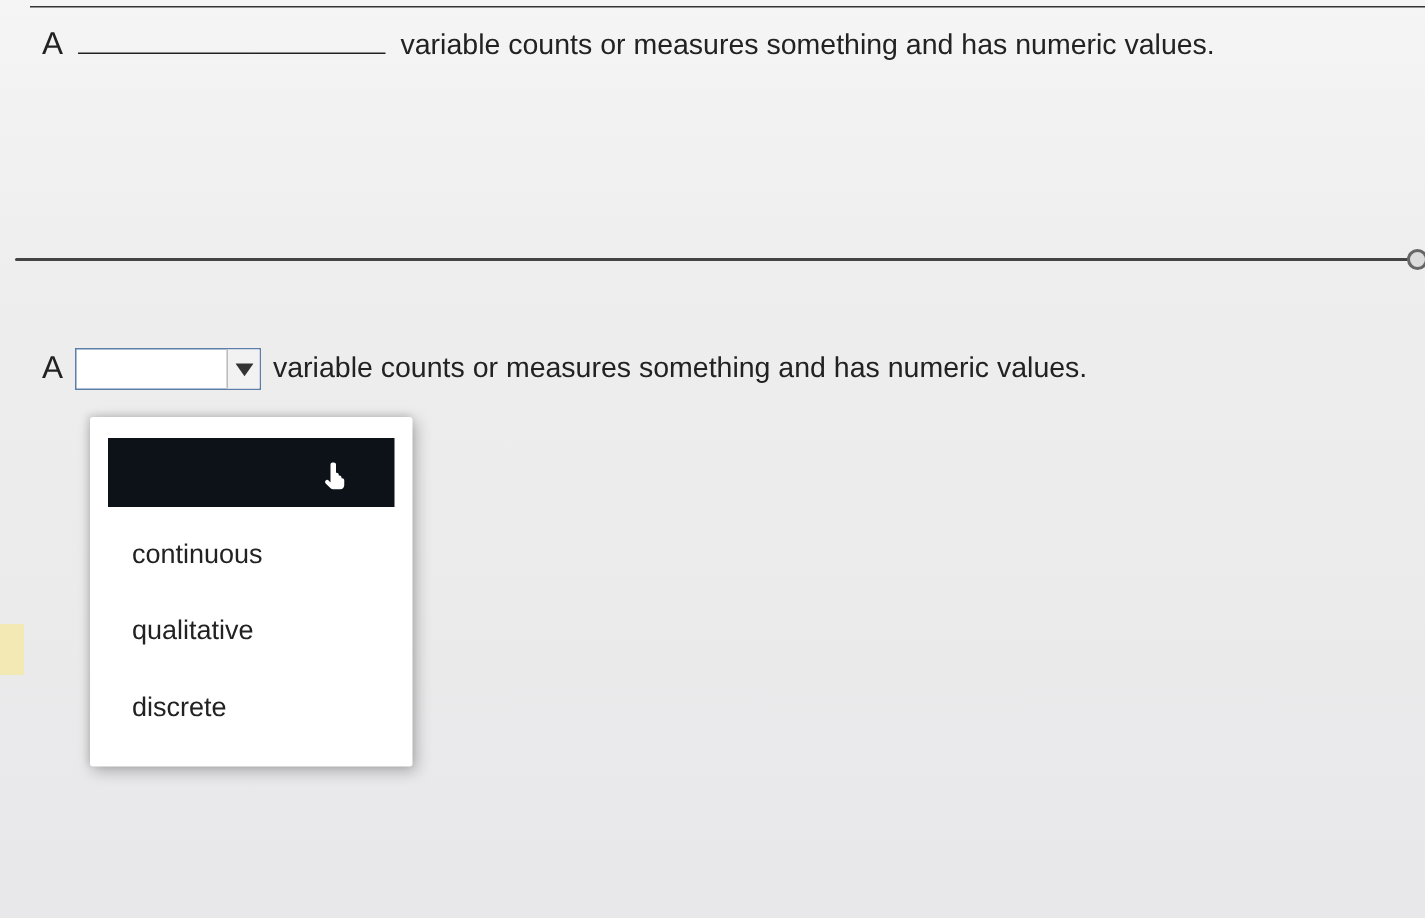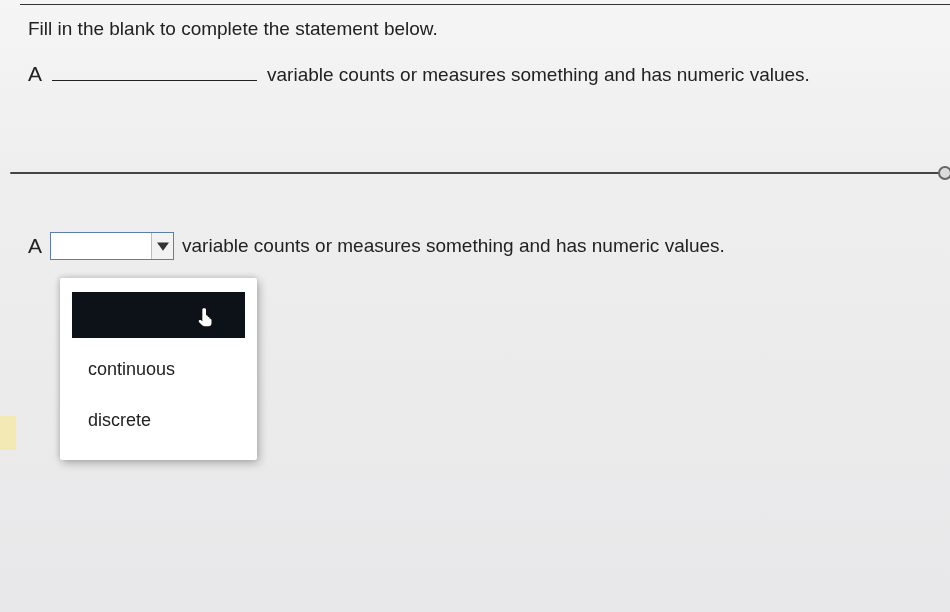--- a/index.html
+++ b/index.html
@@ -103,21 +103,21 @@
     }
     .dropdown-arrow-box svg {
       width: 12px;
       height: 12px;
       fill: #333;
     }
     .dropdown-menu {
       position: absolute;
       top: 46px;
       left: 32px;
-      width: 197px;
+      width: 215px;
       background: #fff;
       box-shadow: 2px 3px 10px rgba(0,0,0,0.28), -1px -1px 5px rgba(0,0,0,0.12);
       border-radius: 2px;
       padding: 14px 12px 14px 12px;
     }
     .option {
       padding: 15px 16px;
       font-size: 18px;
       color: #222;
       cursor: pointer;
@@ -148,21 +148,20 @@
       height: 34px;
       background: #f3e9b5;
     }
   </style>
 </head>
 <body>
 
 <div class="top-border"></div>
 
 <div class="content">
-  <div class="instruction">Fill in the blank to complete the statement below.</div>
 
   <div class="question-line">
     <span class="letter-a">A</span>
     <span class="blank-line"></span>
     <span>variable counts or measures something and has numeric values.</span>
   </div>
 </div>
 
 <div class="hr-divider"></div>
 <div class="divider-knob"></div>
@@ -191,16 +190,19 @@
       <span class="cursor-hand">
         <svg viewBox="0 0 24 24">
             <path d="M10.5 2.5c.83 0 1.5.67 1.5 1.5v6h.5c.83 0 1.5.67 1.5 1.5V12h.5c.83 0 1.5.67 1.5 1.5V14h.5c.83 0 1.5.67 1.5 1.5V19c0 1.66-1.34 3-3 3H10c-.8 0-1.56-.32-2.12-.88L4.5 17.74c-.59-.59-.59-1.54 0-2.12.59-.59 1.54-.59 2.12 0L8 17V4c0-.83.67-1.5 1.5-1.5h1z"></path>
           </svg>
       </span>
     </div>
     <div class="option">
       <span>continuous</span>
     </div>
     <div class="option">
+      <span>qualitative</span>
+    </div>
+    <div class="option">
       <span>discrete</span>
     </div>
   </div>
 </div>
 
 </body></html>

